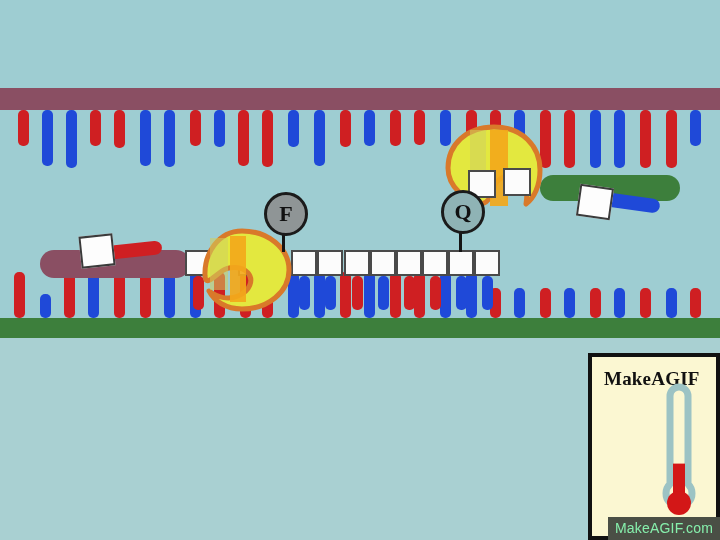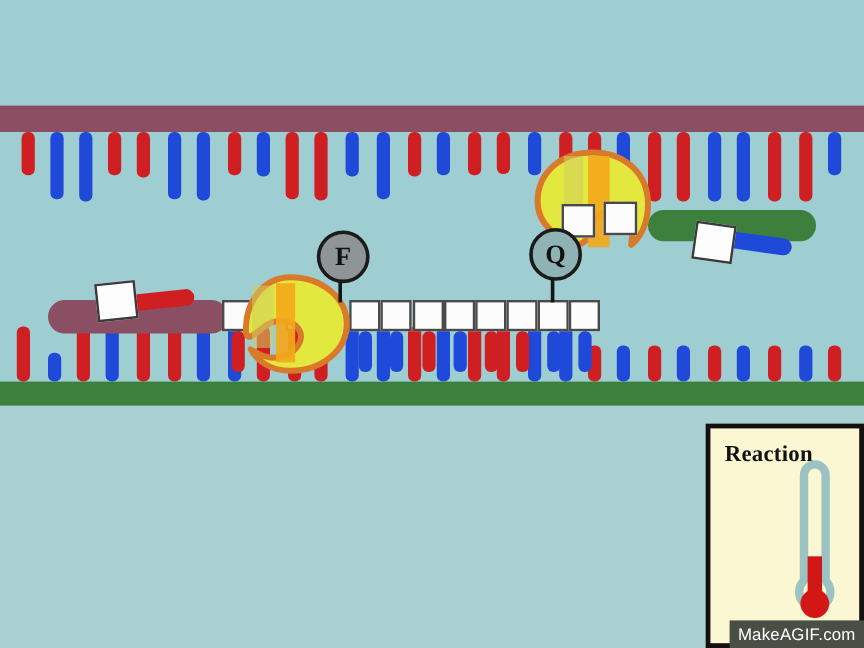--- a/index.html
+++ b/index.html
@@ -211,29 +211,29 @@
         <div class="disc" style="top: 192px; background: rgb(143, 149, 150);">F</div>
       </div>
       <div class="tag q" style="left: 460px; top: 0px; width: 0px;">
         <div class="stem" style="top: 228px; height: 24px;"></div>
         <div class="disc" style="top: 190px; background: rgb(143, 179, 181);">Q</div>
       </div>
     </div>
 
   <div id="temp-panel">
     <div class="title">
-      <div>Reaction</div>
+      <div>MakeAGIF</div>
     </div>
     <div class="thermo">
       <svg viewBox="0 0 34 144" width="34" height="144" aria-hidden="true">
 
         <path d="M17 4 a9 9 0 0 1 9 9 v88 a13 13 0 1 1 -18 0 v-88 a9 9 0 0 1 9 -9 z" fill="none" stroke="#9cc3c4" stroke-width="7" stroke-linejoin="round"></path>
 
         <rect id="mercury-col" x="11" y="80.6" width="12" height="43.4" fill="#d31717"></rect>
 
         <circle cx="17" cy="120" r="12" fill="#d31717"></circle>
       </svg>
     </div>
   </div>
 
-  <div id="watermark" style="background: rgb(74, 79, 69); color: #ffffff;">MakeAGIF.com</div>
+  <div id="watermark" style="background: rgb(74, 79, 69); color: #86efac;">MakeAGIF.com</div>
 
 </div>
 
 </body></html>

